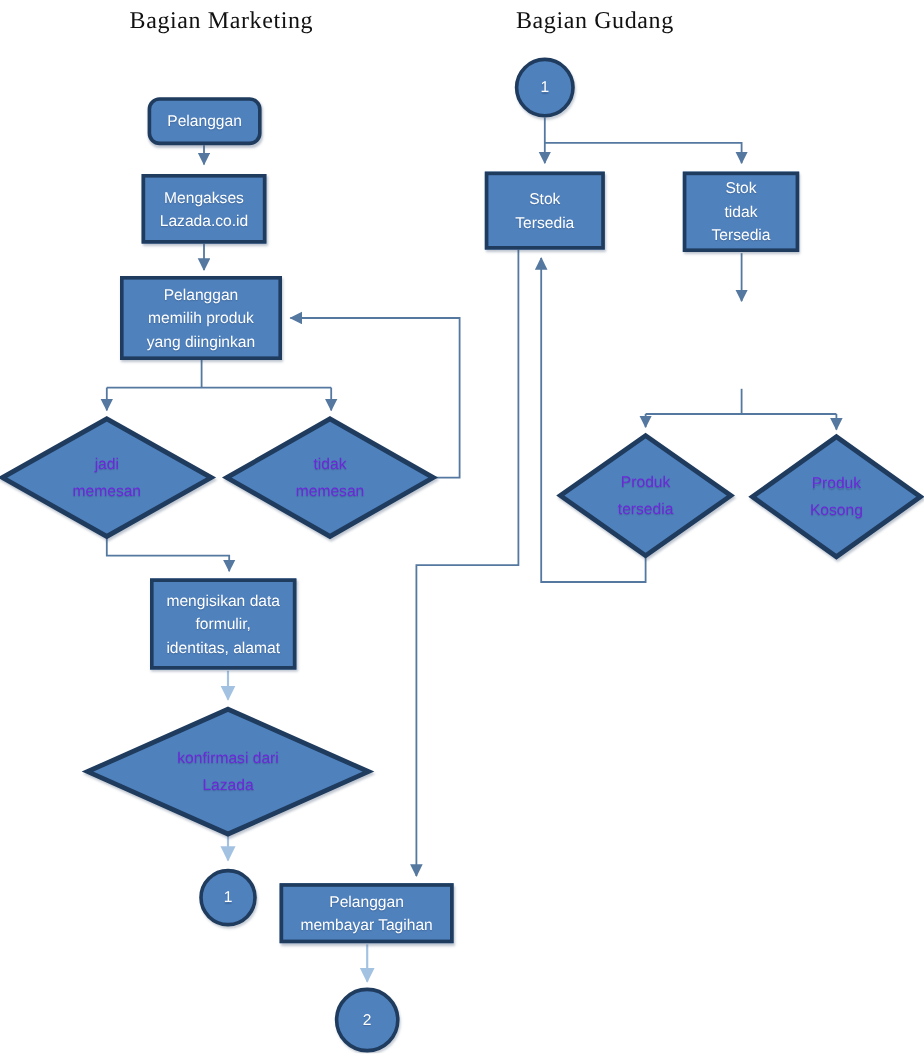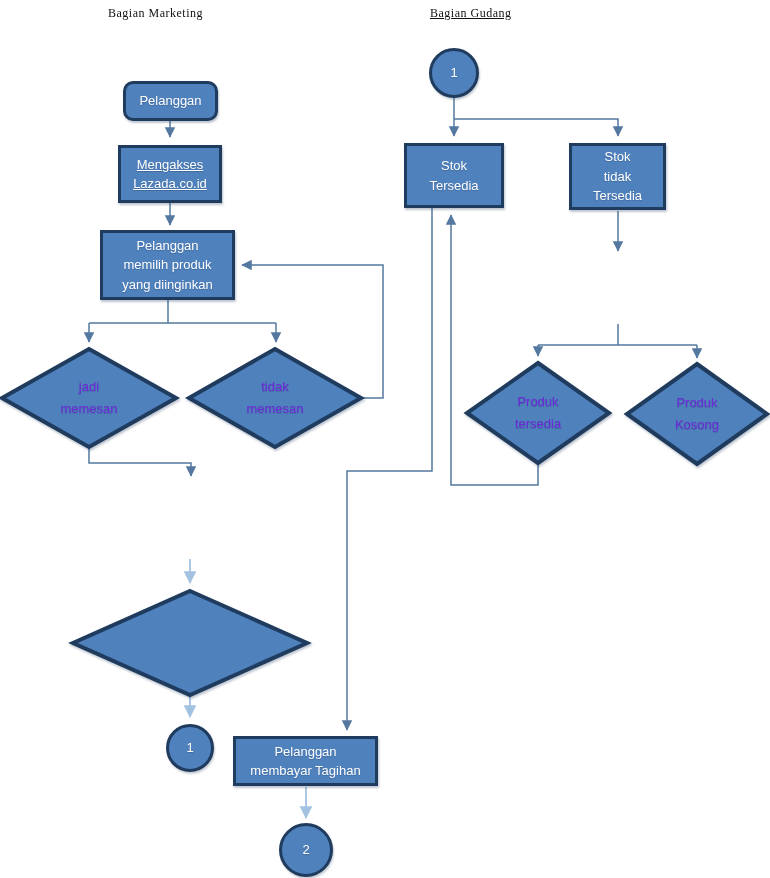--- a/index.html
+++ b/index.html
@@ -1,21 +1,21 @@
 <!DOCTYPE html>
 <html><head>
 <meta charset="utf-8">
 <style>
   html,body{margin:0;padding:0;background:#ffffff;}
   .canvas{
     position:relative;width:770px;height:878px;background:#ffffff;
     font-family:"Liberation Sans",sans-serif;overflow:hidden;
   }
   .col-title{
-    position:absolute;font-family:"Liberation Serif",serif;font-size:12px;
+    position:absolute;font-family:"Liberation Serif",serif;font-size:20px;
     color:#111;letter-spacing:.5px;white-space:nowrap;
   }
   .layer{position:absolute;left:0;top:0;width:770px;height:878px;}
   .node{
     position:absolute;box-sizing:border-box;background:#4f81bd;
     border:3px solid #1f3b5d;color:#fff;display:flex;align-items:center;
     justify-content:center;text-align:center;white-space:pre-line;
     font-size:13px;line-height:1.5;box-shadow:1px 2px 2px rgba(70,90,120,.35);
     text-shadow:0 1px 1px rgba(0,0,0,.18);
   }
@@ -27,21 +27,21 @@
     line-height:1.7;text-shadow:0 1px 1px rgba(0,0,0,.18);
   }
   .diamond{filter:drop-shadow(1px 2px 1px rgba(70,90,120,.35));}
 </style>
 </head>
 <body>
 
 <div class="canvas">
 
   <div class="col-title" style="left:108px;top:6px;">Bagian Marketing</div>
-  <div class="col-title" style="left:430px;top:6px;text-decoration:underline;">Bagian Gudang</div>
+  <div class="col-title" style="left:430px;top:6px;">Bagian Gudang</div>
 
   <svg class="layer" viewBox="0 0 770 878">
     <defs>
       <marker id="arrow-steel" markerWidth="8" markerHeight="8" refX="6.5" refY="3.5" orient="auto">
         <path d="M0,0 L7,3.5 L0,7 Z" fill="#54789f"></path>
       </marker>
       <marker id="arrow-light" markerWidth="8" markerHeight="8" refX="6.5" refY="3.5" orient="auto">
         <path d="M0,0 L7,3.5 L0,7 Z" fill="#a3c2e2"></path>
       </marker>
     </defs>
@@ -85,31 +85,36 @@
       <polygon points="190,591 307,643 190,695 73,643"></polygon>
       <polygon points="538,363 609,413 538,463 467,413"></polygon>
       <polygon points="697,364 767,414 697,464 627,414"></polygon>
     </g>
   </svg>
 
   <div class="dlabel" style="left:24px;top:364px;width:130px;height:68px;">jadi
 memesan</div>
   <div class="dlabel" style="left:205px;top:364px;width:140px;height:68px;">tidak
 memesan</div>
+  <div class="dlabel" style="left:90px;top:609px;width:200px;height:68px;">konfirmasi dari
+Lazada</div>
   <div class="dlabel" style="left:478px;top:378px;width:120px;height:70px;">Produk
 tersedia</div>
   <div class="dlabel" style="left:637px;top:379px;width:120px;height:70px;">Produk
 Kosong</div>
 
   <div class="node rounded" style="left:123px;top:81px;width:95px;height:40px;">Pelanggan</div>
-  <div class="node" style="left:118px;top:145px;width:104px;height:58px;text-decoration:underline;">Mengakses
+  <div class="node" style="left:118px;top:145px;width:104px;height:58px;">Mengakses
 Lazada.co.id</div>
   <div class="node" style="left:100px;top:230px;width:135px;height:70px;">Pelanggan
 memilih produk
 yang diinginkan</div>
+  <div class="node" style="left:125px;top:482px;width:122px;height:76px;">mengisikan data
+formulir,
+identitas, alamat</div>
   <div class="node circle" style="left:166px;top:724px;width:48px;height:48px;">1</div>
   <div class="node" style="left:233px;top:736px;width:145px;height:50px;">Pelanggan
 membayar Tagihan</div>
   <div class="node circle" style="left:279px;top:823px;width:54px;height:54px;">2</div>
 
   <div class="node circle" style="left:429px;top:48px;width:50px;height:50px;">1</div>
   <div class="node" style="left:404px;top:143px;width:100px;height:65px;">Stok
 Tersedia</div>
   <div class="node" style="left:569px;top:143px;width:97px;height:67px;">Stok
 tidak

